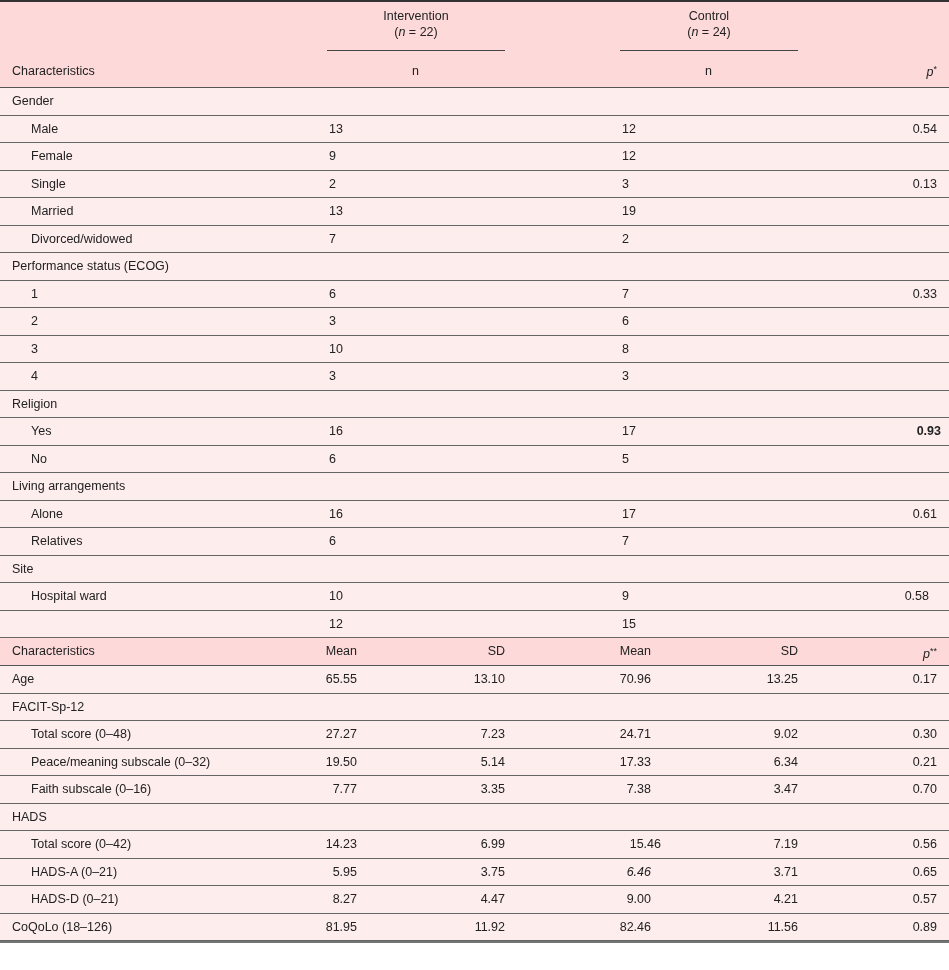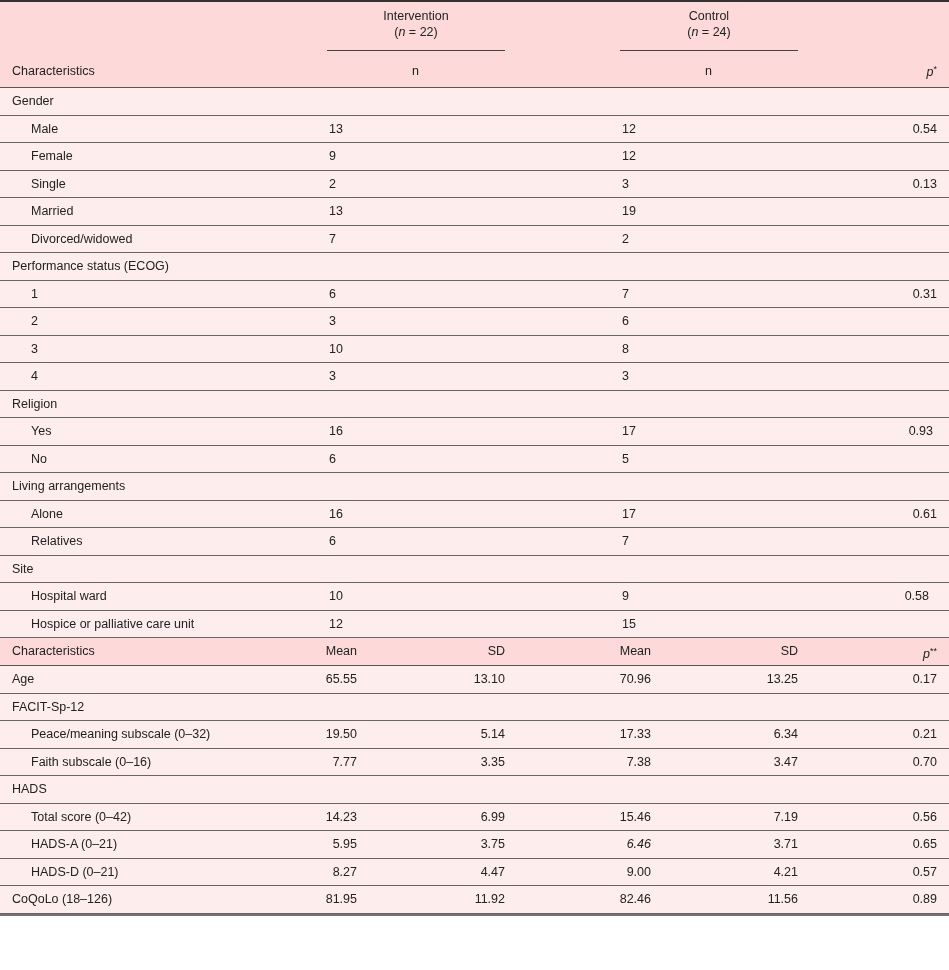--- a/index.html
+++ b/index.html
@@ -75,21 +75,21 @@
         <span class="cell" style="left: 622px;">2</span>
         <span class="cell" style="right: 12px;"></span>
       </div>
       <div class="row">
         <span class="cell lab">Performance status (ECOG)</span>
       </div>
       <div class="row sub">
         <span class="cell lab">1</span>
         <span class="cell" style="left: 329px;">6</span>
         <span class="cell" style="left: 622px;">7</span>
-        <span class="cell" style="right: 12px;">0.31</span>
+        <span class="cell" style="right: 12px;">0.33</span>
       </div>
       <div class="row sub">
         <span class="cell lab">2</span>
         <span class="cell" style="left: 329px;">3</span>
         <span class="cell" style="left: 622px;">6</span>
         <span class="cell" style="right: 12px;"></span>
       </div>
       <div class="row sub">
         <span class="cell lab">3</span>
         <span class="cell" style="left: 329px;">10</span>
@@ -102,21 +102,21 @@
         <span class="cell" style="left: 622px;">3</span>
         <span class="cell" style="right: 12px;"></span>
       </div>
       <div class="row">
         <span class="cell lab">Religion</span>
       </div>
       <div class="row sub">
         <span class="cell lab">Yes</span>
         <span class="cell" style="left: 329px;">16</span>
         <span class="cell" style="left: 622px;">17</span>
-        <span class="cell" style="right: 16px;">0.93</span>
+        <span class="cell" style="right: 8px; font-weight: bold;">0.93</span>
       </div>
       <div class="row sub">
         <span class="cell lab">No</span>
         <span class="cell" style="left: 329px;">6</span>
         <span class="cell" style="left: 622px;">5</span>
         <span class="cell" style="right: 12px;"></span>
       </div>
       <div class="row">
         <span class="cell lab">Living arrangements</span>
       </div>
@@ -135,21 +135,20 @@
       <div class="row">
         <span class="cell lab">Site</span>
       </div>
       <div class="row sub">
         <span class="cell lab">Hospital ward</span>
         <span class="cell" style="left: 329px;">10</span>
         <span class="cell" style="left: 622px;">9</span>
         <span class="cell" style="right: 20px; margin-left: 34px;">0.58</span>
       </div>
       <div class="row sub">
-        <span class="cell lab">Hospice or palliative care unit</span>
         <span class="cell" style="left: 329px;">12</span>
         <span class="cell" style="left: 622px;">15</span>
         <span class="cell" style="right: 12px;"></span>
       </div>
     </div>
 
   <div class="subhdr">
     <span class="cell" style="left:12px;">Characteristics</span>
     <span class="cell" style="right:592px;">Mean</span>
     <span class="cell" style="right:444px;">SD</span>
@@ -164,20 +163,28 @@
         <span class="cell" style="right: 592px;">65.55</span>
         <span class="cell" style="right: 444px;">13.10</span>
         <span class="cell" style="right: 298px;">70.96</span>
         <span class="cell" style="right: 151px;">13.25</span>
         <span class="cell" style="right: 12px;">0.17</span>
       </div>
       <div class="row">
         <span class="cell lab">FACIT-Sp-12</span>
       </div>
       <div class="row sub">
+        <span class="cell lab">Total score (0–48)</span>
+        <span class="cell" style="right: 592px;">27.27</span>
+        <span class="cell" style="right: 444px;">7.23</span>
+        <span class="cell" style="right: 298px;">24.71</span>
+        <span class="cell" style="right: 151px;">9.02</span>
+        <span class="cell" style="right: 12px;">0.30</span>
+      </div>
+      <div class="row sub">
         <span class="cell lab">Peace/meaning subscale (0–32)</span>
         <span class="cell" style="right: 592px;">19.50</span>
         <span class="cell" style="right: 444px;">5.14</span>
         <span class="cell" style="right: 298px;">17.33</span>
         <span class="cell" style="right: 151px;">6.34</span>
         <span class="cell" style="right: 12px;">0.21</span>
       </div>
       <div class="row sub">
         <span class="cell lab">Faith subscale (0–16)</span>
         <span class="cell" style="right: 592px;">7.77</span>
@@ -186,21 +193,21 @@
         <span class="cell" style="right: 151px;">3.47</span>
         <span class="cell" style="right: 12px;">0.70</span>
       </div>
       <div class="row">
         <span class="cell lab">HADS</span>
       </div>
       <div class="row sub">
         <span class="cell lab">Total score (0–42)</span>
         <span class="cell" style="right: 592px;">14.23</span>
         <span class="cell" style="right: 444px;">6.99</span>
-        <span class="cell" style="right: 298px;">15.46</span>
+        <span class="cell" style="right: 288px;">15.46</span>
         <span class="cell" style="right: 151px;">7.19</span>
         <span class="cell" style="right: 12px;">0.56</span>
       </div>
       <div class="row sub">
         <span class="cell lab">HADS-A (0–21)</span>
         <span class="cell" style="right: 592px;">5.95</span>
         <span class="cell" style="right: 444px;">3.75</span>
         <span class="cell" style="right: 298px; font-style: italic;">6.46</span>
         <span class="cell" style="right: 151px;">3.71</span>
         <span class="cell" style="right: 12px;">0.65</span>

